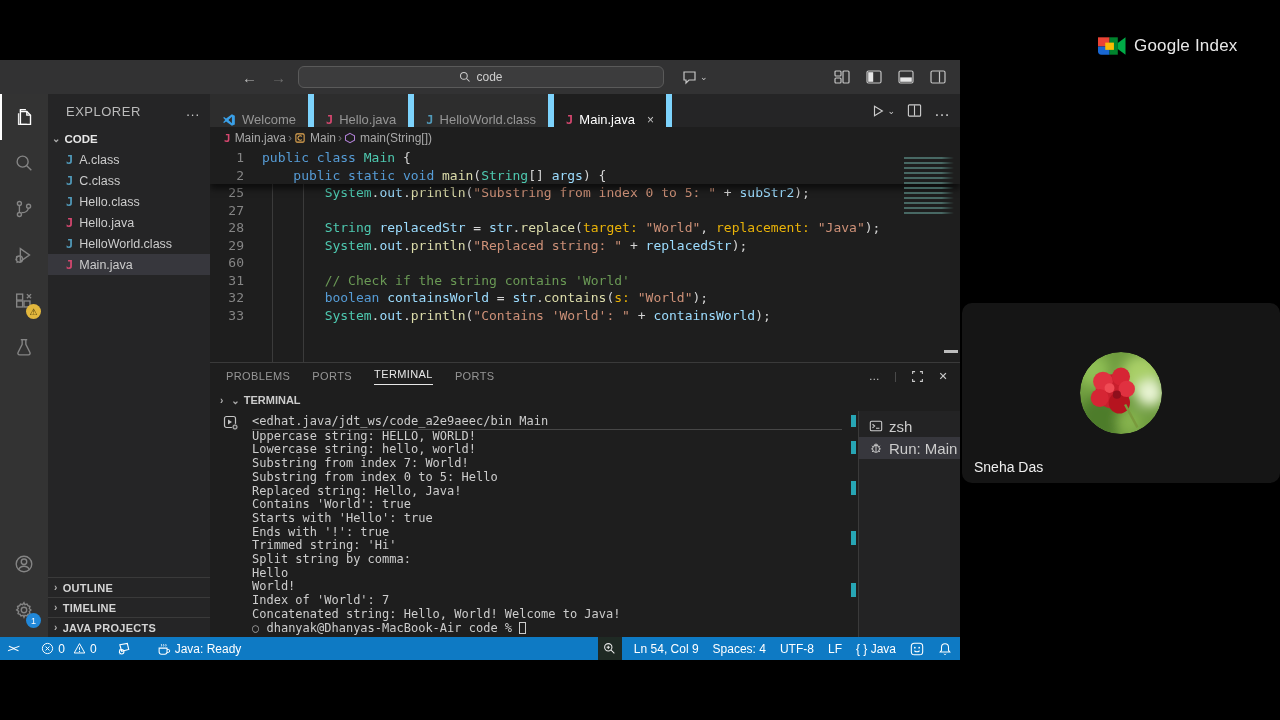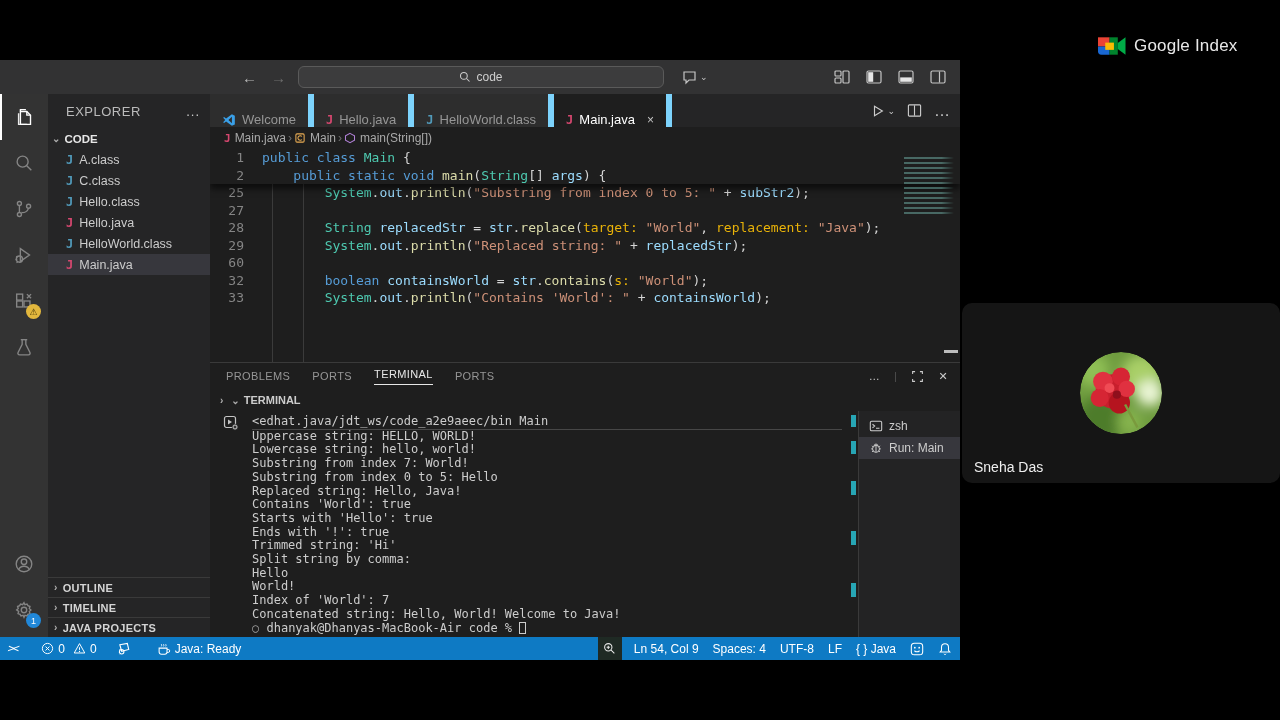--- a/index.html
+++ b/index.html
@@ -95,21 +95,21 @@
   .term-gutter { width:42px; flex:none; display:flex; justify-content:center; padding-top:4px; color:#c5c5c5; }
   .term-text { width:598px; flex:none; font-family:"DejaVu Sans Mono",monospace; font-size:12px;
                line-height:13.7px; color:#cccccc; padding-top:4px; white-space:pre; position:relative;}
   .term-line.cmd { border-bottom:1px solid #474747; width:590px; }
   .term-line .circ { color:#9a9a9a; }
   .cursor { display:inline-block; width:7px; height:12px; border:1px solid #cccccc; vertical-align:-2px; }
   .term-marks { width:8px; flex:none; position:relative; }
   .term-marks i { position:absolute; left:1px; width:5px; background:#27a5b4; display:block; }
   .term-side { flex:1; border-left:1px solid #3a3a3a; background:#232324; padding-top:4px; }
   .term-item { height:22px; display:flex; align-items:center; gap:6px; padding-left:10px;
-               color:#cccccc; font-size:12px; }
+               color:#cccccc; font-size:15px; }
   .term-item.selected { background:#37373d; }
 
   
   .statusbar { position:absolute; left:0; bottom:0; right:0; height:23px; background:#0e7ac4;
                color:#ffffff; display:flex; align-items:center; font-size:12px; }
   .sb-item { display:flex; align-items:center; gap:4px; margin-right:14px; }
   .sb-left { display:flex; align-items:center; margin-left:8px; }
   .sb-right { margin-left:auto; display:flex; align-items:center; margin-right:6px; }
   .remote-glyph { font-family:"DejaVu Sans Mono",monospace; letter-spacing:-2px; font-size:11px; transform:skewX(-12deg); }
   .zoombox { width:24px; height:23px; background:#1f2a24; display:flex; align-items:center;
@@ -393,20 +393,21 @@
         <div class="sticky" id="sticky">
             <div class="code-line"><span class="gut">1</span><span><span class="tok-kw">public</span><span class="tok-pun"> </span><span class="tok-kw">class</span><span class="tok-pun"> </span><span class="tok-cls">Main</span><span class="tok-pun"> {</span></span></div>
             <div class="code-line"><span class="gut">2</span><span><span class="tok-pun">    </span><span class="tok-kw">public</span><span class="tok-pun"> </span><span class="tok-kw">static</span><span class="tok-pun"> </span><span class="tok-kw">void</span><span class="tok-pun"> </span><span class="tok-fn">main</span><span class="tok-pun">(</span><span class="tok-cls">String</span><span class="tok-pun">[] </span><span class="tok-var">args</span><span class="tok-pun">) {</span></span></div>
           </div>
         <div id="code">
             <div class="code-line"><span class="gut">25</span><span><span class="tok-pun">        </span><span class="tok-cls">System</span><span class="tok-pun">.</span><span class="tok-var">out</span><span class="tok-pun">.</span><span class="tok-fn">println</span><span class="tok-pun">(</span><span class="tok-str">"Substring from index 0 to 5: "</span><span class="tok-pun"> + </span><span class="tok-var">subStr2</span><span class="tok-pun">);</span></span></div>
             <div class="code-line"><span class="gut">27</span></div>
             <div class="code-line"><span class="gut">28</span><span><span class="tok-pun">        </span><span class="tok-cls">String</span><span class="tok-pun"> </span><span class="tok-var">replacedStr</span><span class="tok-pun"> = </span><span class="tok-var">str</span><span class="tok-pun">.</span><span class="tok-fn">replace</span><span class="tok-pun">(</span><span class="tok-hint">target: </span><span class="tok-str">"World"</span><span class="tok-pun">, </span><span class="tok-hint">replacement: </span><span class="tok-str">"Java"</span><span class="tok-pun">);</span></span></div>
             <div class="code-line"><span class="gut">29</span><span><span class="tok-pun">        </span><span class="tok-cls">System</span><span class="tok-pun">.</span><span class="tok-var">out</span><span class="tok-pun">.</span><span class="tok-fn">println</span><span class="tok-pun">(</span><span class="tok-str">"Replaced string: "</span><span class="tok-pun"> + </span><span class="tok-var">replacedStr</span><span class="tok-pun">);</span></span></div>
             <div class="code-line"><span class="gut">60</span><span></span></div>
+            <div class="code-line"><span class="gut">31</span><span><span class="tok-pun">        </span><span class="tok-cmt">// Check if the string contains 'World'</span></span></div>
             <div class="code-line"><span class="gut">32</span><span><span class="tok-pun">        </span><span class="tok-kw">boolean</span><span class="tok-pun"> </span><span class="tok-var">containsWorld</span><span class="tok-pun"> = </span><span class="tok-var">str</span><span class="tok-pun">.</span><span class="tok-fn">contains</span><span class="tok-pun">(</span><span class="tok-hint">s: </span><span class="tok-str">"World"</span><span class="tok-pun">);</span></span></div>
             <div class="code-line"><span class="gut">33</span><span><span class="tok-pun">        </span><span class="tok-cls">System</span><span class="tok-pun">.</span><span class="tok-var">out</span><span class="tok-pun">.</span><span class="tok-fn">println</span><span class="tok-pun">(</span><span class="tok-str">"Contains 'World': "</span><span class="tok-pun"> + </span><span class="tok-var">containsWorld</span><span class="tok-pun">);</span></span></div>
           </div>
         <div class="minimap"></div>
         <div class="scroll-dash"></div>
       </div>
 
       <div class="panel">
         <div class="panel-tabs" id="panel-tabs">
           <span class="panel-tab">PROBLEMS</span>

